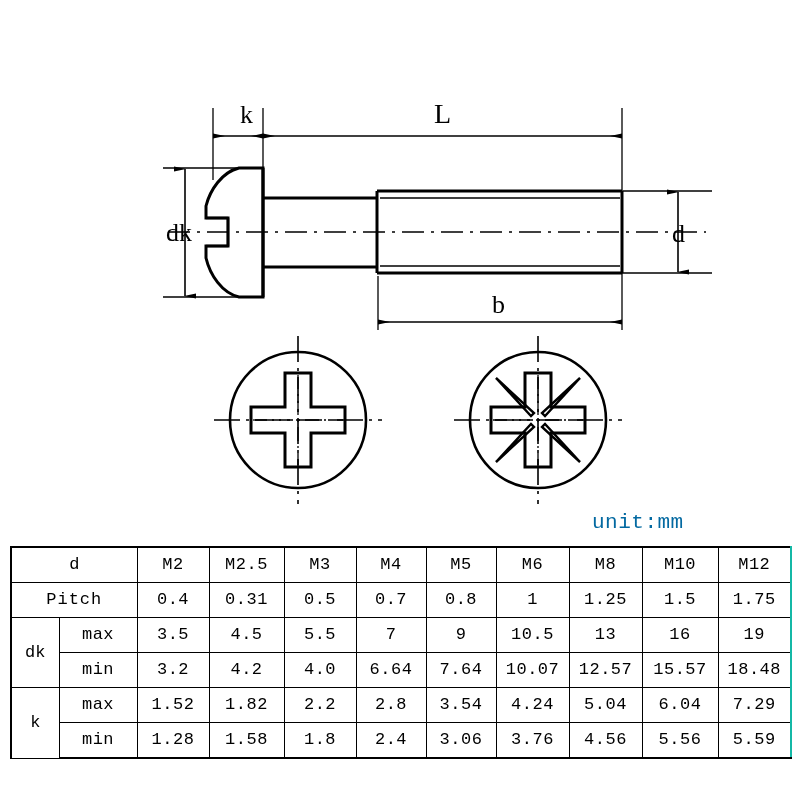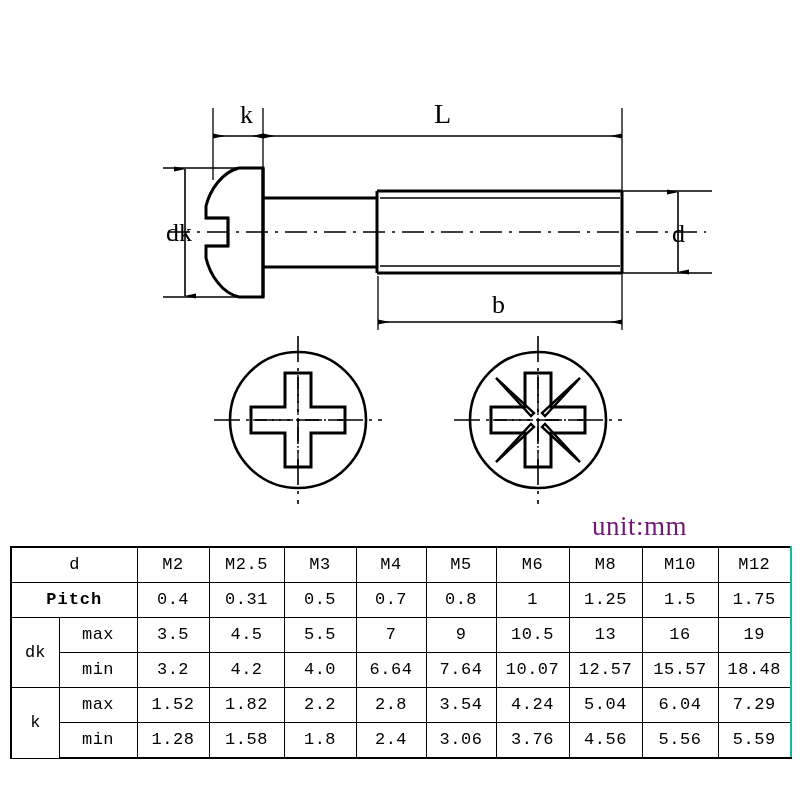--- a/index.html
+++ b/index.html
@@ -20,24 +20,24 @@
     left: 0;
     top: 0;
     width: 800px;
     height: 530px;
   }
   
   #unit-label {
     position: absolute;
     left: 592px;
     top: 511px;
-    font-family: Liberation Serif, serif;
-    font-size: 27px;
+    font-family: Liberation Mono, monospace;
+    font-size: 21px;
     letter-spacing: 0.5px;
-    color: #701a75;
+    color: #0369a1;
     white-space: nowrap;
   }
   
   #spec-table {
     position: absolute;
     left: 10px;
     top: 546px;
     width: 780px;
     border-collapse: collapse;
     table-layout: fixed;
@@ -68,21 +68,20 @@
     border-bottom: 2px solid #000;
   }
   .hdr-d {
     font-size: 27px;
     font-family: "Liberation Serif", serif;
   }
   .hdr-pitch {
     font-size: 25px;
     font-family: "Liberation Serif", serif;
     letter-spacing: 1px;
-    font-weight: bold;
   }
   .grp-label {
     font-size: 23px;
     font-family: "Liberation Serif", serif;
   }
   .mm-head {
     font-size: 17px;
     letter-spacing: 0.5px;
     margin-top: 38px;
   }

